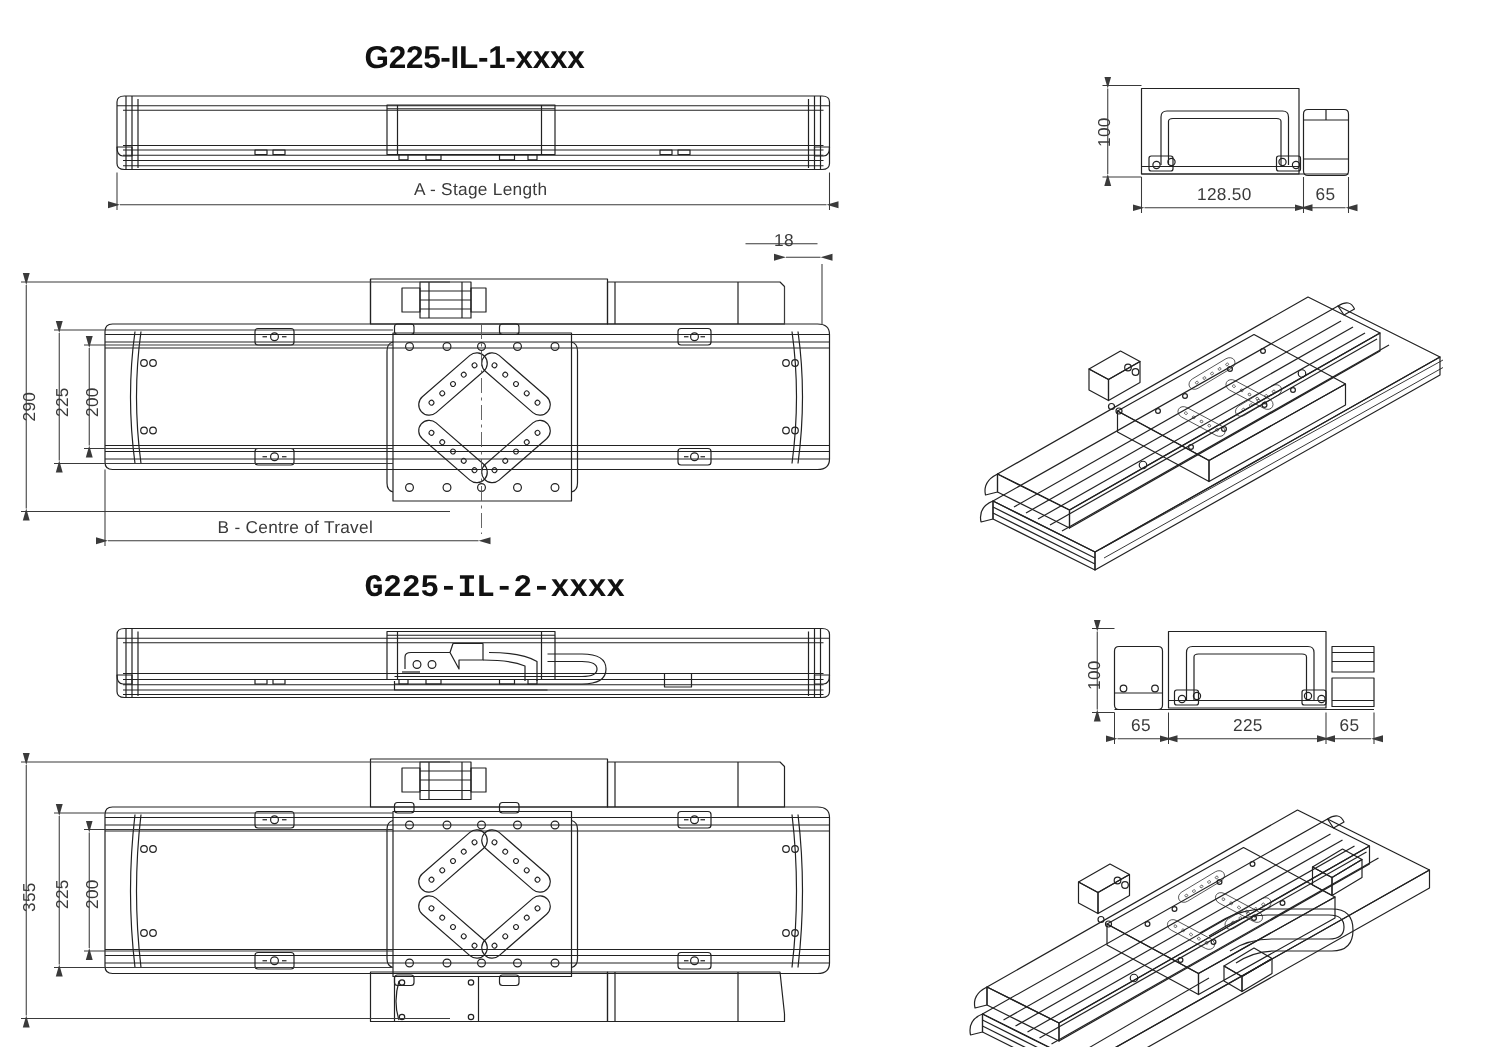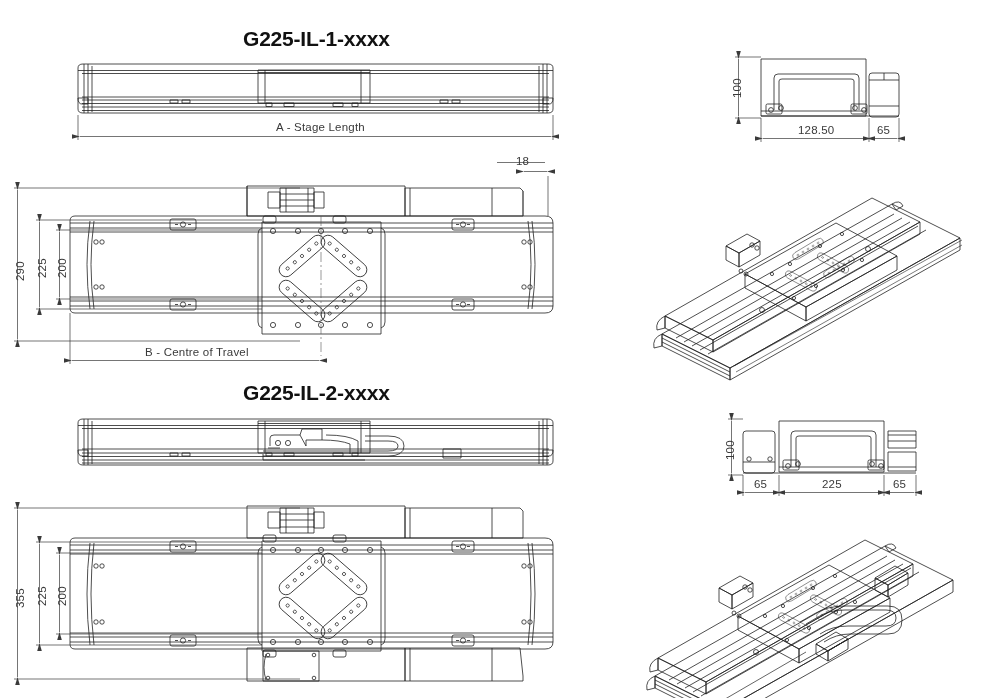--- a/index.html
+++ b/index.html
@@ -24,21 +24,21 @@
   .title {
     position: absolute;
     font-family: "Liberation Sans", sans-serif;
     font-weight: bold;
     font-size: 21px;
     letter-spacing: -0.2px;
     color: #111111;
     white-space: nowrap;
   }
   #title-1 { left: 243px; top: 11px; }
-  #title-2 { left: 243px; top: 365px; }
+  #title-2 { left: 243px; top: 365px; font-family: Liberation Mono, monospace; }
 
   .dimlabel {
     position: absolute;
     font-family: "Liberation Sans", sans-serif;
     font-size: 11.5px;
     color: #3a3a3a;
     white-space: nowrap;
     letter-spacing: 0.2px;
   }
   .dimlabel.vert {

